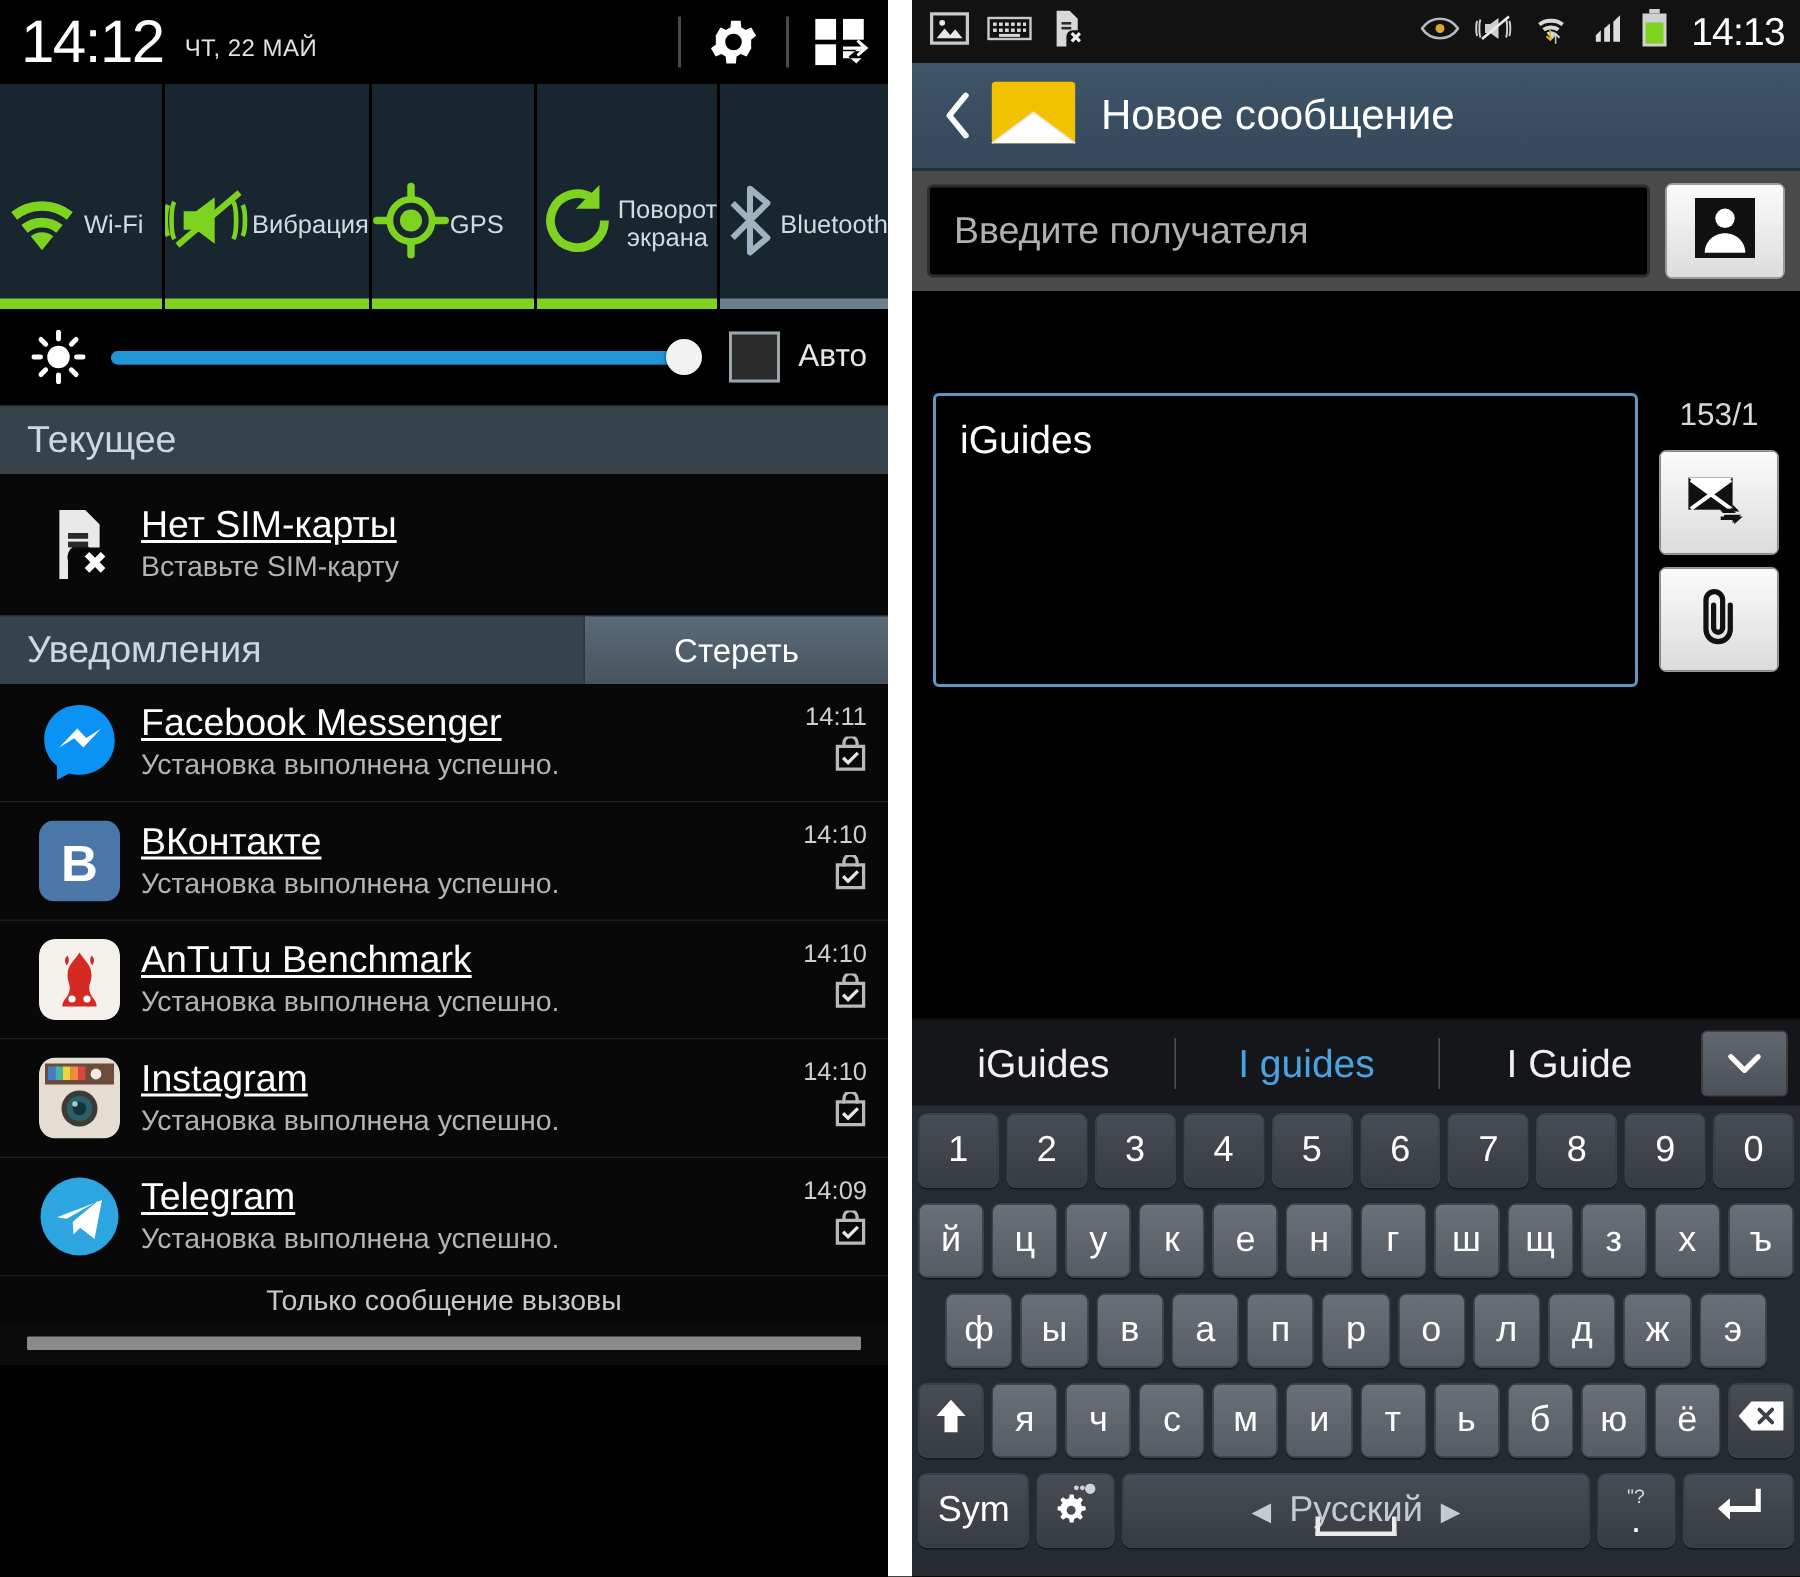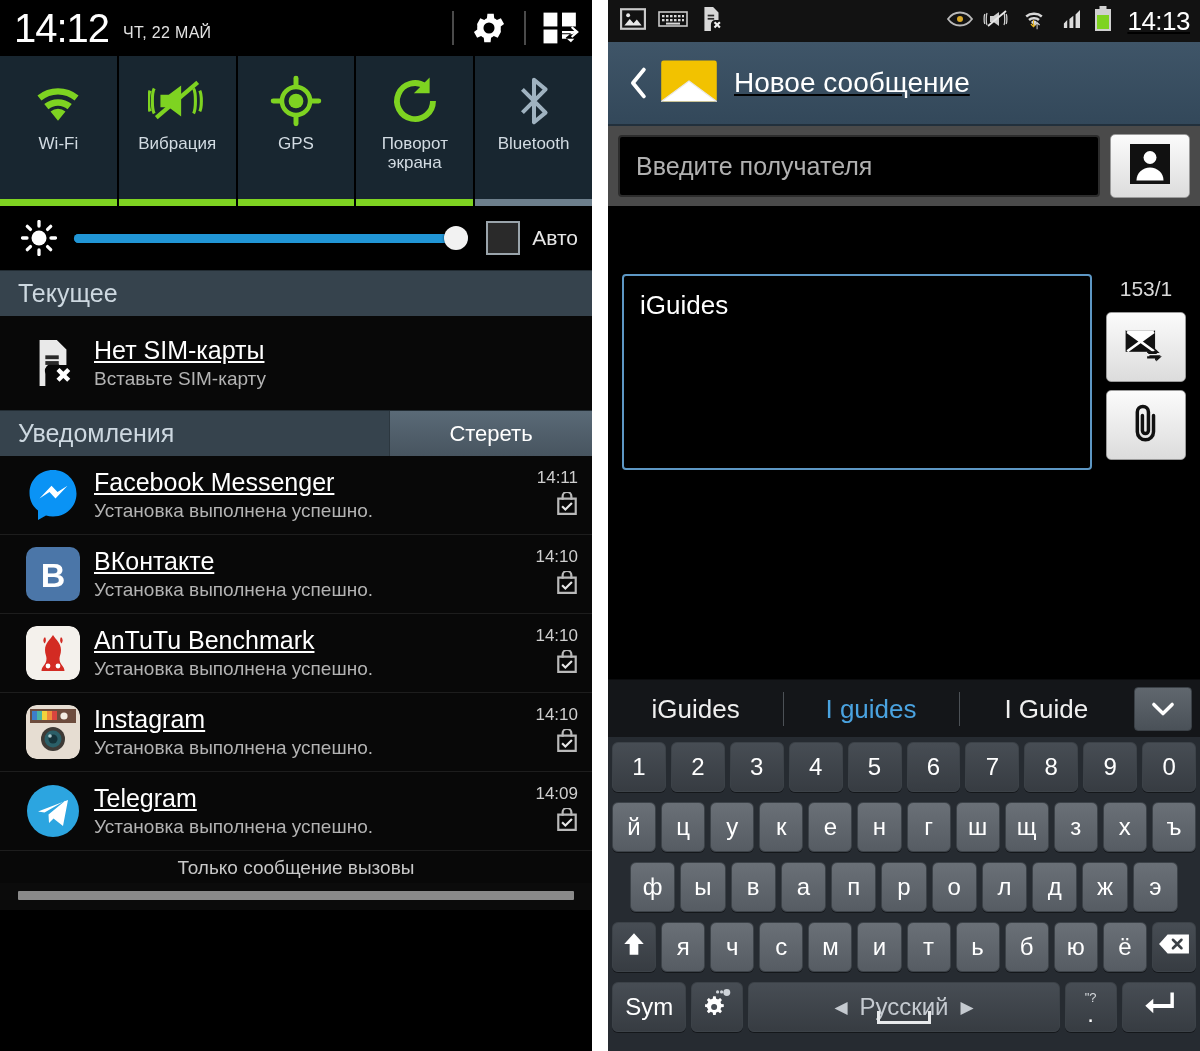--- a/index.html
+++ b/index.html
@@ -39,22 +39,22 @@
     margin-left: auto; display: flex; align-items: center; gap: 0px;
   }
   .vdiv { width: 2px; height: 34px; background: #4a4a4a; margin: 0 16px; }
   .ic-gear { width: 38px; height: 38px; }
   .ic-grid { width: 40px; height: 38px; }
 
   
   .toggles { display: flex; height: 150px; background: #000; gap: 2px; padding: 0 0 0 0; }
   .tgl {
     flex: 1; background: #182630; position: relative;
-    display: flex; flex-direction: column; align-items: center;
-    justify-content: flex-start; padding-top: 16px;
+    display: flex; flex-direction: row; align-items: center;
+    justify-content: flex-start; padding-top: 32px;
   }
   .tgl .tico { height: 58px; display: flex; align-items: center; justify-content: center; }
   .tgl .tlabel {
     font-size: 17px; color: #d2dbe2; text-align: center; line-height: 19px;
     margin-top: 4px;
   }
   .tgl .bar {
     position: absolute; left: 0; right: 0; bottom: 0; height: 7px;
     background: #7ed321;
   }
@@ -128,31 +128,31 @@
     padding: 6px 0 4px 0; background: #080808;
   }
   .handle-wrap { background: #0b0b0b; padding: 8px 18px 10px 18px; }
   .handle { height: 9px; background: #8a8a8a; border-radius: 1px; }
 
   .app-ico { width: 54px; height: 54px; border-radius: 10px; overflow: hidden; display:block; }
 
   
   .panel-right {
     width: 592px; height: 1051px; background: #000;
-    position: relative; overflow: hidden; text-decoration: underline;
+    position: relative; overflow: hidden;
   }
   .sbar {
     height: 42px; background: #121212; display: flex; align-items: center;
     padding: 0 10px 0 12px; gap: 12px;
   }
   .sbar .sright { margin-left: auto; display: flex; align-items: center; gap: 10px; }
   .sbar .stime { font-size: 26px; color: #fff; margin-left: 4px; letter-spacing: -0.5px; }
 
   .appbar {
-    height: 84px; background: linear-gradient(#3f5568,#33485a);
+    height: 72px; background: linear-gradient(#3f5568,#33485a);
     display: flex; align-items: center; padding: 0 12px 0 14px;
     border-bottom: 2px solid #22303c;
   }
   .appbar .back { width: 34px; display:flex; align-items:center; justify-content:center; }
   .appbar .env { margin: 0 8px 0 4px; }
   .appbar .title { font-size: 28px; color: #fff; margin-left: 8px; }
 
   .recip-row {
     background: #4a4a4a; display: flex; align-items: center;
     padding: 8px 10px; gap: 10px;

